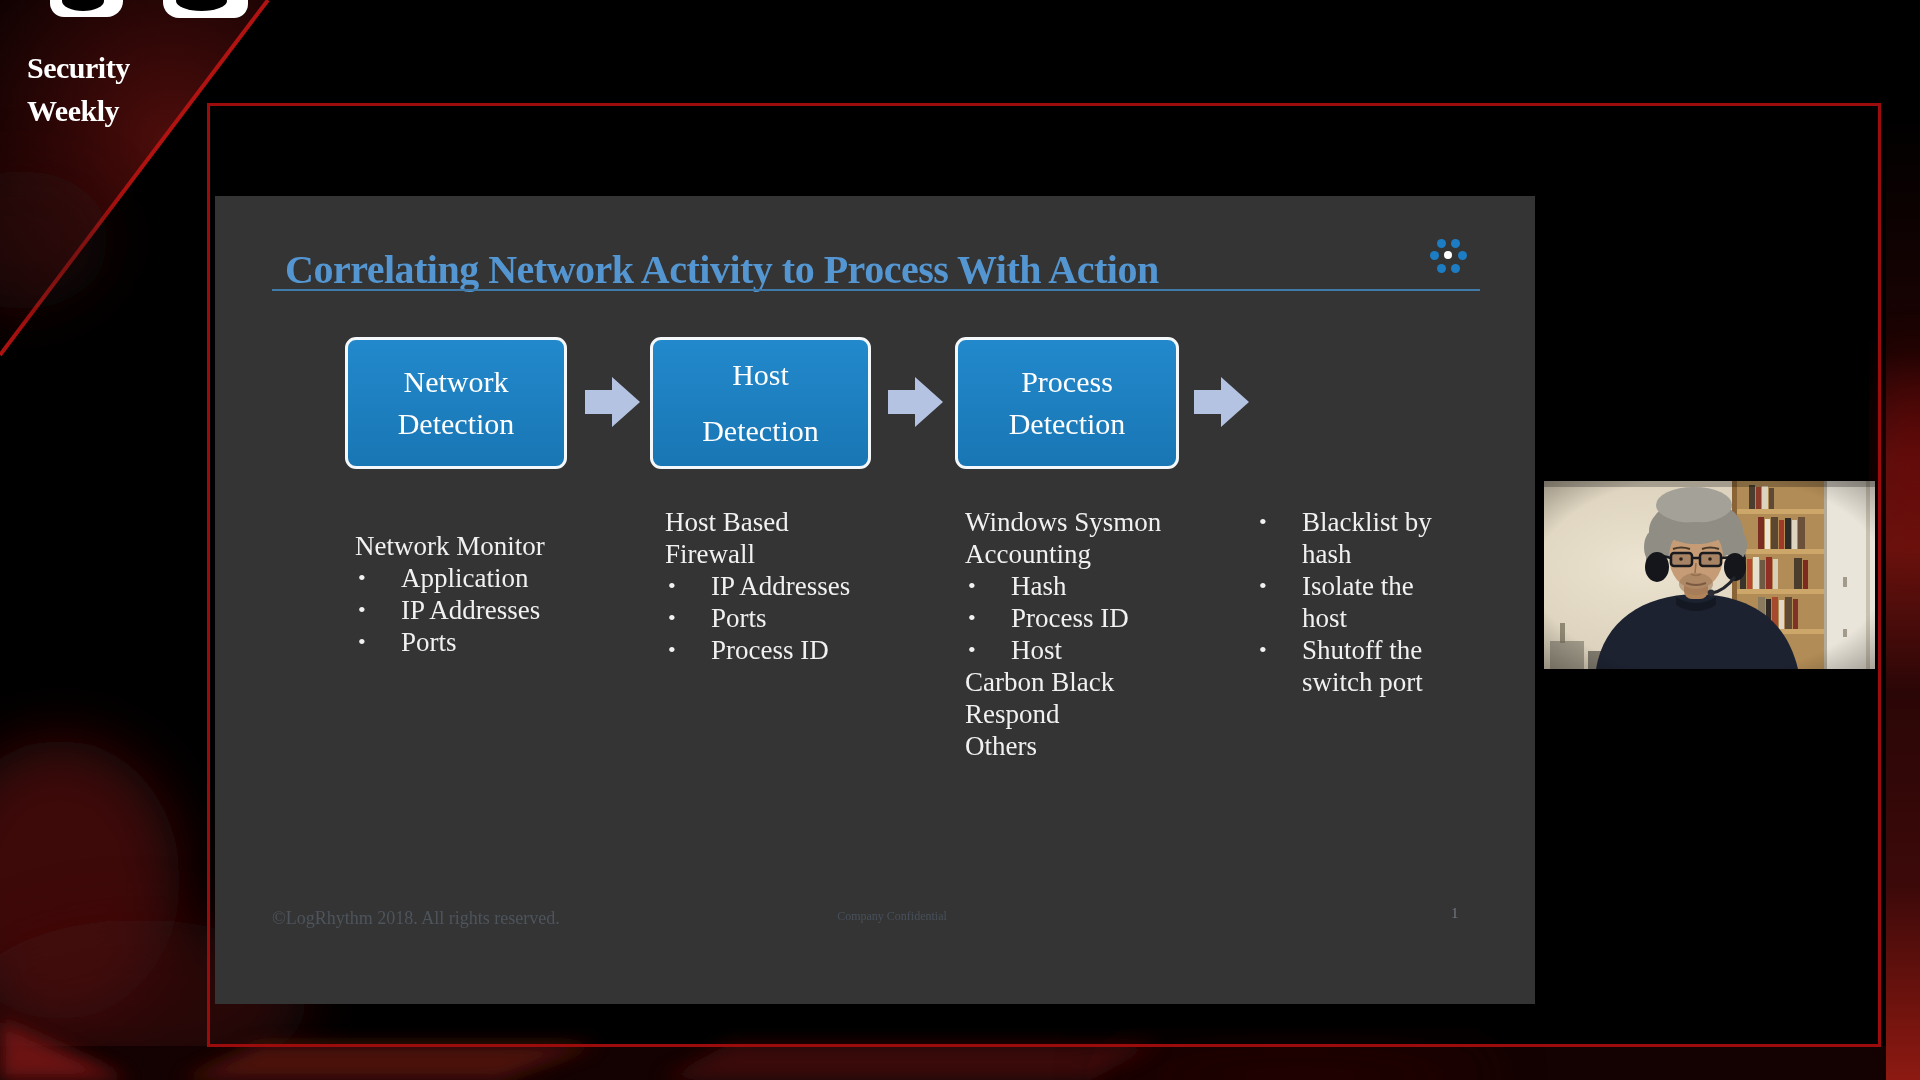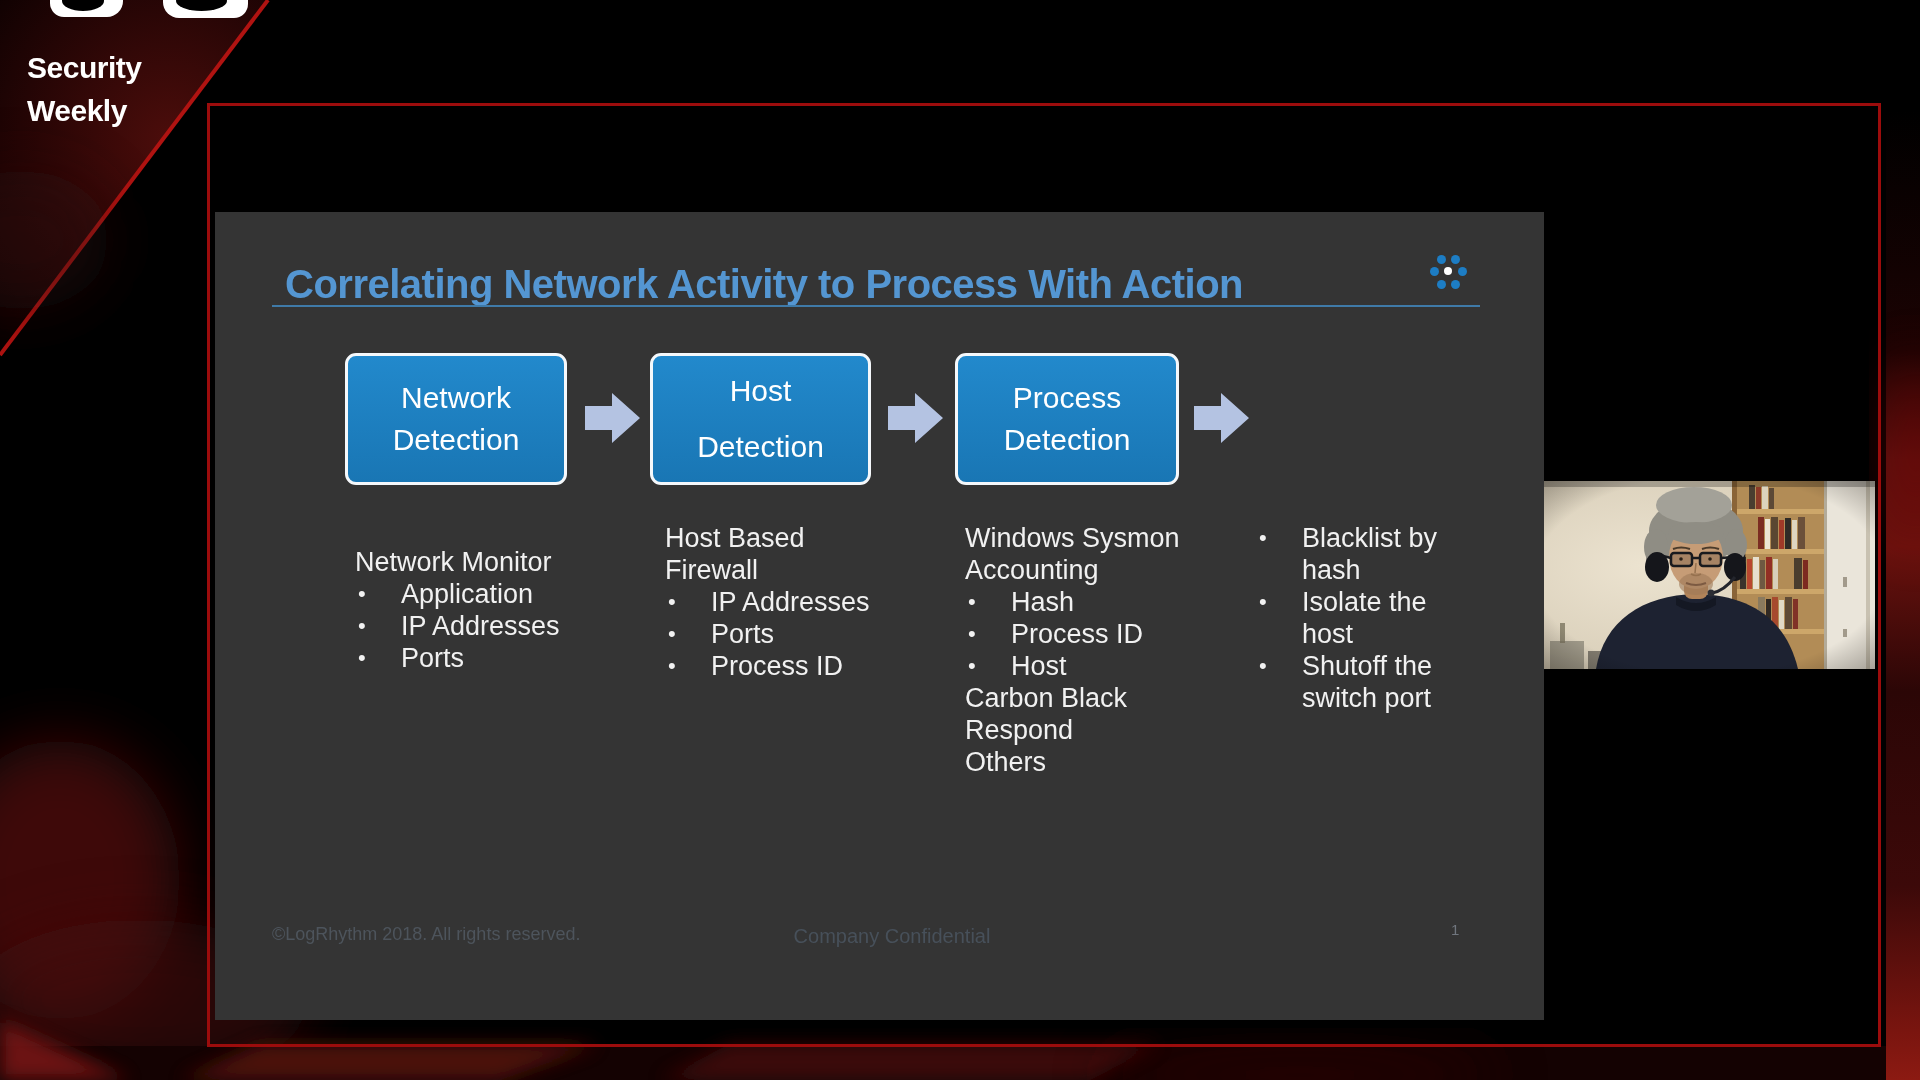--- a/index.html
+++ b/index.html
@@ -1,38 +1,38 @@
 <!DOCTYPE html>
 <html style="--frame-red: #9c0c0c; --slide-bg: #343434; --title-blue: #5496d2; --rule-blue: #3f7aa8; --box-top: #2289cc; --box-bot: #1976b4; --box-border: #f5f8fb; --arrow-blue: #b4c3e2; --dots-blue: #1d7dc4; --dots-center: #ffffff; --list-text: #f1f1f1; --footer-dim: #4d545c; --footer-dim2: #47505a; --page-dim: #70767e; --brand-white: #ffffff;"><head>
 <meta charset="utf-8">
 <style>
   html,body{margin:0;padding:0;background:#000;}
   #stage{position:relative;width:1920px;height:1080px;background:#000;overflow:hidden;
-         font-family:Liberation Sans, sans-serif;}
+         font-family:Liberation Serif, serif;}
   #bg-decor{position:absolute;left:0;top:0;width:1920px;height:1080px;}
 
   
   .brand-letter{position:absolute;background:var(--brand-white);overflow:hidden;}
   .brand-letter .hole{position:absolute;background:#000;border-radius:50%;}
   #brand-letter-1{left:50px;top:0;width:73px;height:17px;border-radius:0 0 16px 14px;}
   #brand-letter-1 .hole{left:12px;top:-9px;width:42px;height:20px;}
   #brand-letter-2{left:163px;top:0;width:85px;height:18px;border-radius:0 0 14px 16px;}
   #brand-letter-2 .hole{left:13px;top:-9px;width:51px;height:20px;}
   .brand-line{position:absolute;color:var(--brand-white);font-weight:bold;font-size:30px;
               line-height:30px;letter-spacing:-0.5px;}
   #brand-line-1{left:27px;top:53px;}
   #brand-line-2{left:27px;top:96px;}
 
   
   #red-frame{position:absolute;left:207px;top:103px;width:1674px;height:944px;
              border:3px solid var(--frame-red);box-sizing:border-box;}
 
   
-  #slide{position:absolute;left:215px;top:212px;width:1320px;height:808px;
-         background:var(--slide-bg);padding-left:9px;}
+  #slide{position:absolute;left:215px;top:196px;width:1320px;height:808px;
+         background:var(--slide-bg);}
   #slide-title{position:absolute;left:70px;top:50px;font-size:40px;font-weight:bold;
                letter-spacing:-0.5px;color:var(--title-blue);white-space:nowrap;}
   #title-rule{position:absolute;left:57px;top:93px;width:1208px;height:2px;
               background:var(--rule-blue);}
 
   
   #lr-dots{position:absolute;left:1203px;top:29px;width:60px;height:60px;}
   #lr-dots .d{position:absolute;width:9px;height:9px;border-radius:50%;
               background:var(--dots-blue);}
   #lr-dots .d.c{width:8px;height:8px;background:var(--dots-center);}
@@ -58,21 +58,21 @@
   #list-col-1{left:450px;width:240px;}
   #list-col-2{left:750px;width:250px;}
   #list-col-3{left:1041px;width:220px;}
   .list-line{display:flex;height:32px;line-height:32px;white-space:nowrap;}
   .list-line .gut{width:46px;flex:0 0 46px;font-size:22px;line-height:32px;padding-left:3px;
                   box-sizing:border-box;}
 
   
   #footer-left{position:absolute;left:57px;top:712px;font-size:18px;color:var(--footer-dim);}
   #footer-center{position:absolute;left:537px;top:713px;width:280px;text-align:center;
-                 font-size:20px;color:var(--footer-dim2);}
+                 font-size:12px;color:var(--footer-dim2);}
   #footer-page{position:absolute;left:1236px;top:709px;font-size:15px;color:var(--page-dim);}
 
   
   #webcam{position:absolute;left:1544px;top:481px;width:331px;height:188px;overflow:hidden;}
   #webcam svg{display:block;}
 </style>
 </head>
 <body>
 
 <div id="stage">

